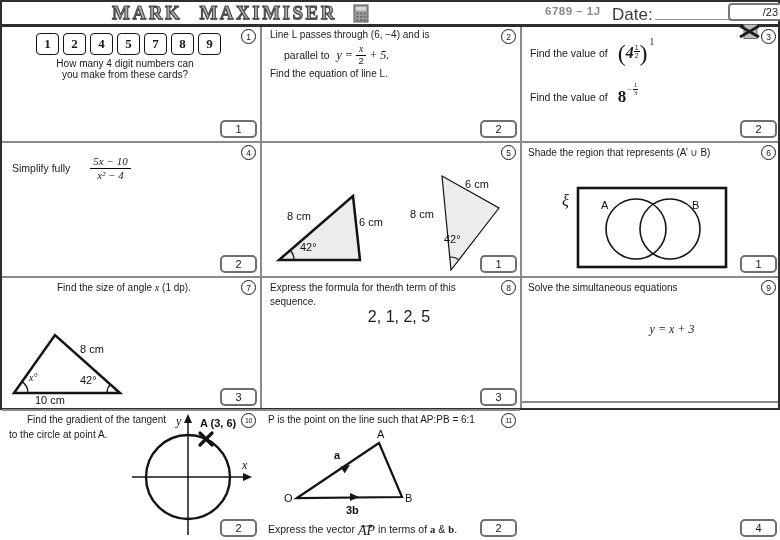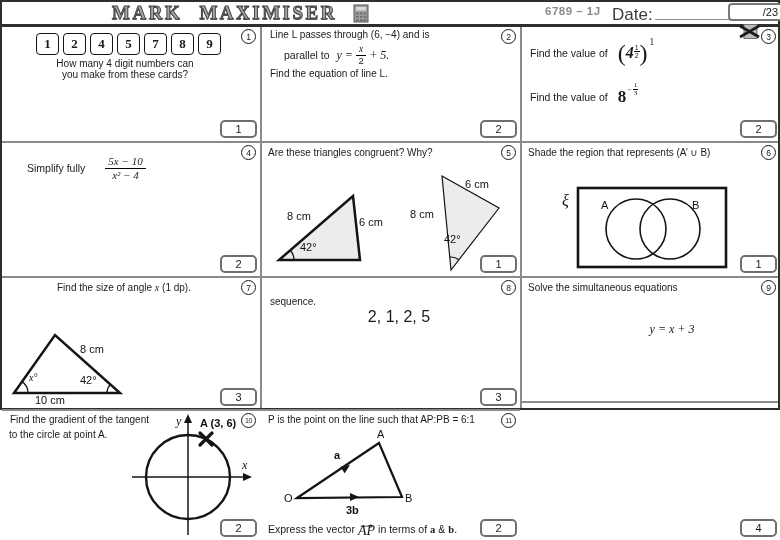--- a/index.html
+++ b/index.html
@@ -147,33 +147,32 @@
             <span class="tnum">1</span>
             <span class="tden">3</span>
           </span>
         </span>
     </div>
     <div class="marks">2</div>
   </div>
 
   <div class="cell" style="left:0;top:141px;width:256px;height:131px;">
     <div class="qnum">4</div>
-    <div class="row" style="left:10px;top:12px;margin-left:15px;">
+    <div class="row" style="left:10px;top:12px;">
       <span>Simplify fully</span>
       <span class="frac" style="margin-left:20px;font-size:11px;">
           <span class="fnum math">5x − 10</span>
           <span class="fden math">x² − 4</span>
         </span>
     </div>
     <div class="marks">2</div>
   </div>
 
   <div class="cell" style="left:260px;top:141px;width:256px;height:131px;">
     <div class="qnum">5</div>
-    <div class="prompt" style="left:6px;top:4px;">Are these triangles congruent?  Why?</div>
     <svg class="diagram" width="256" height="131">
       <polygon points="17,117 98,117 91,53" fill="#ececec" stroke="#141414" stroke-width="2.5"></polygon>
       <path d="M 32,117 A 15,15 0 0 0 28.3,107.2" fill="none" stroke="#141414" stroke-width="1.3"></path>
       <polygon points="180,33 237,65 189,127" fill="#ececec" stroke="#141414" stroke-width="1.2"></polygon>
       <path d="M 196.9,116.7 A 13,13 0 0 0 187.8,114.1" fill="none" stroke="#141414" stroke-width="1.1"></path>
       <text x="25" y="77">8 cm</text>
       <text x="97" y="83">6 cm</text>
       <text x="38" y="108">42°</text>
       <text x="203" y="45">6 cm</text>
       <text x="148" y="75">8 cm</text>
@@ -210,34 +209,37 @@
       <text x="78" y="75">8 cm</text>
       <text x="27" y="103" class="it" style="font-size:10px;">x°</text>
       <text x="78" y="106">42°</text>
       <text x="33" y="126">10 cm</text>
     </svg>
     <div class="marks">3</div>
   </div>
 
   <div class="cell" style="left:260px;top:276px;width:256px;height:129px;">
     <div class="qnum">8</div>
+    <div class="prompt" style="left:8px;top:4px;">
+      <span>Express the formula for the</span><span class="math">n</span><span>th term of this</span>
+    </div>
     <div class="prompt" style="left:8px;top:18px;">sequence.</div>
     <div class="prompt" style="left:0;top:30px;width:256px;text-align:center;text-indent:18px;font-size:16px;">2, 1, 2, 5</div>
     <div class="marks">3</div>
   </div>
 
   <div class="cell" style="left:520px;top:276px;width:256px;height:121px;">
     <div class="qnum">9</div>
     <div class="prompt" style="left:6px;top:4px;">Solve the simultaneous equations</div>
     <div class="prompt math" style="left:0;top:44px;width:256px;text-align:center;text-indent:44px;font-size:12px;">y = x + 3</div>
   </div>
 
   <div class="cell" style="left:0;top:409px;width:256px;height:127px;">
     <div class="qnum two">10</div>
-    <div class="prompt" style="left:8px;top:3px;text-align:center;">Find the gradient of the tangent</div>
+    <div class="prompt" style="left:25px;top:3px;text-align:center;">Find the gradient of the tangent</div>
     <div class="prompt" style="left:7px;top:18px;">to the circle at point A.</div>
     <svg class="diagram" width="256" height="127">
       <line x1="186" y1="8" x2="186" y2="124" stroke="#141414" stroke-width="1.5"></line>
       <line x1="130" y1="66" x2="246" y2="66" stroke="#141414" stroke-width="1.5"></line>
       <polygon points="186,3 182,12 190,12" fill="#141414"></polygon>
       <polygon points="250,66 241,62 241,70" fill="#141414"></polygon>
       <circle cx="186" cy="66" r="42" fill="none" stroke="#141414" stroke-width="2.4"></circle>
       <g stroke="#141414" stroke-width="3.2" stroke-linecap="round">
         <line x1="198" y1="22" x2="210" y2="34"></line>
           <line x1="210" y1="22" x2="198" y2="34"></line>

